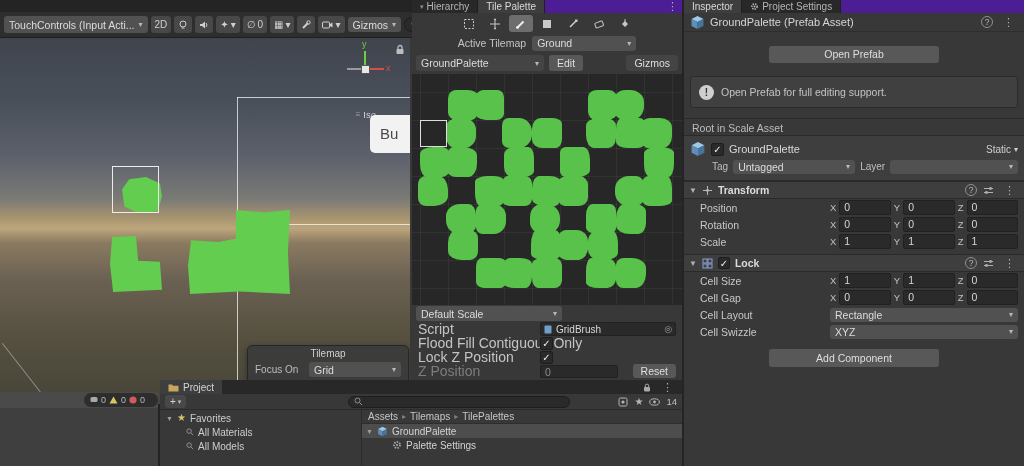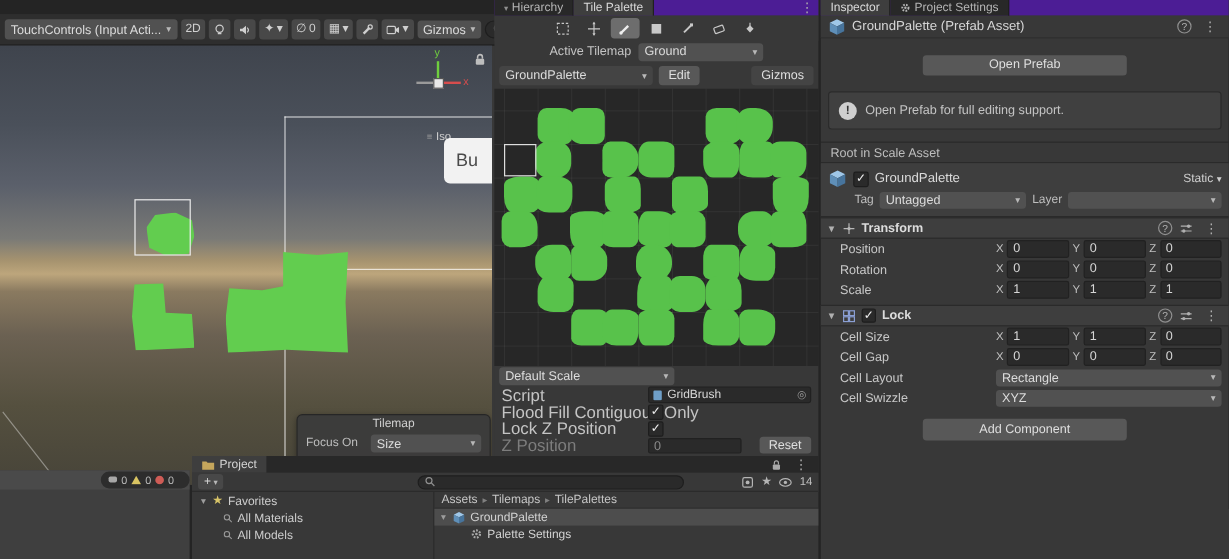--- a/index.html
+++ b/index.html
@@ -279,21 +279,21 @@
         <span>Iso</span>
       </div>
 
       <div class="bu-button">Bu</div>
 
       <div class="tm-overlay">
         <div class="tm-title">Tilemap</div>
         <div class="tm-row">
           <span class="lbl">Focus On</span>
           <div class="dd tm-dd">
-            <span>Size</span>
+            <span>Grid</span>
             <span class="caret">▾</span>
           </div>
         </div>
       </div>
     </div>
   </div>
 
   <div id="bl">
     <div class="bl-strip">
       <div class="status-pill">

